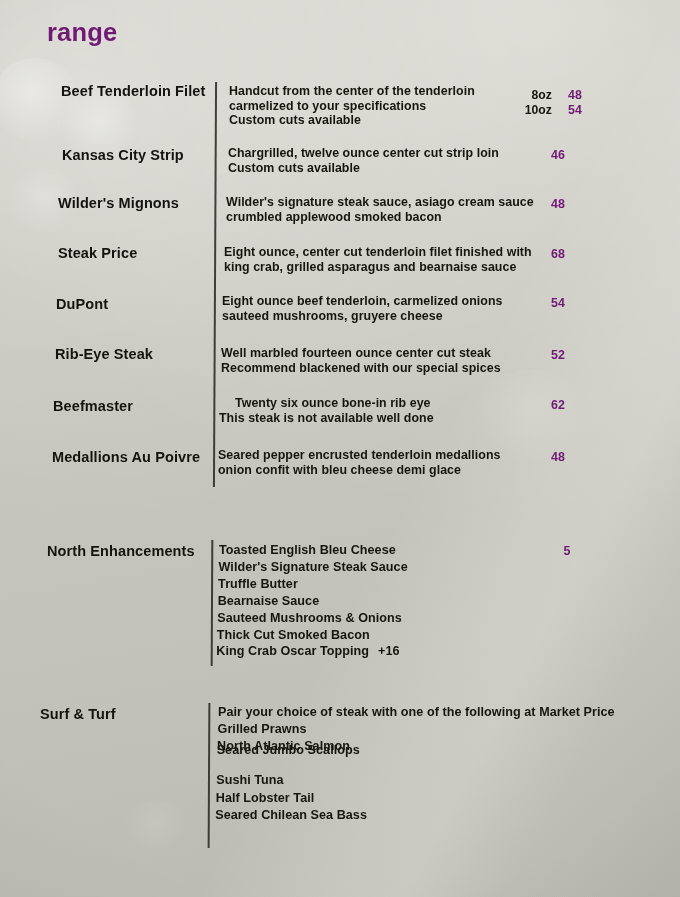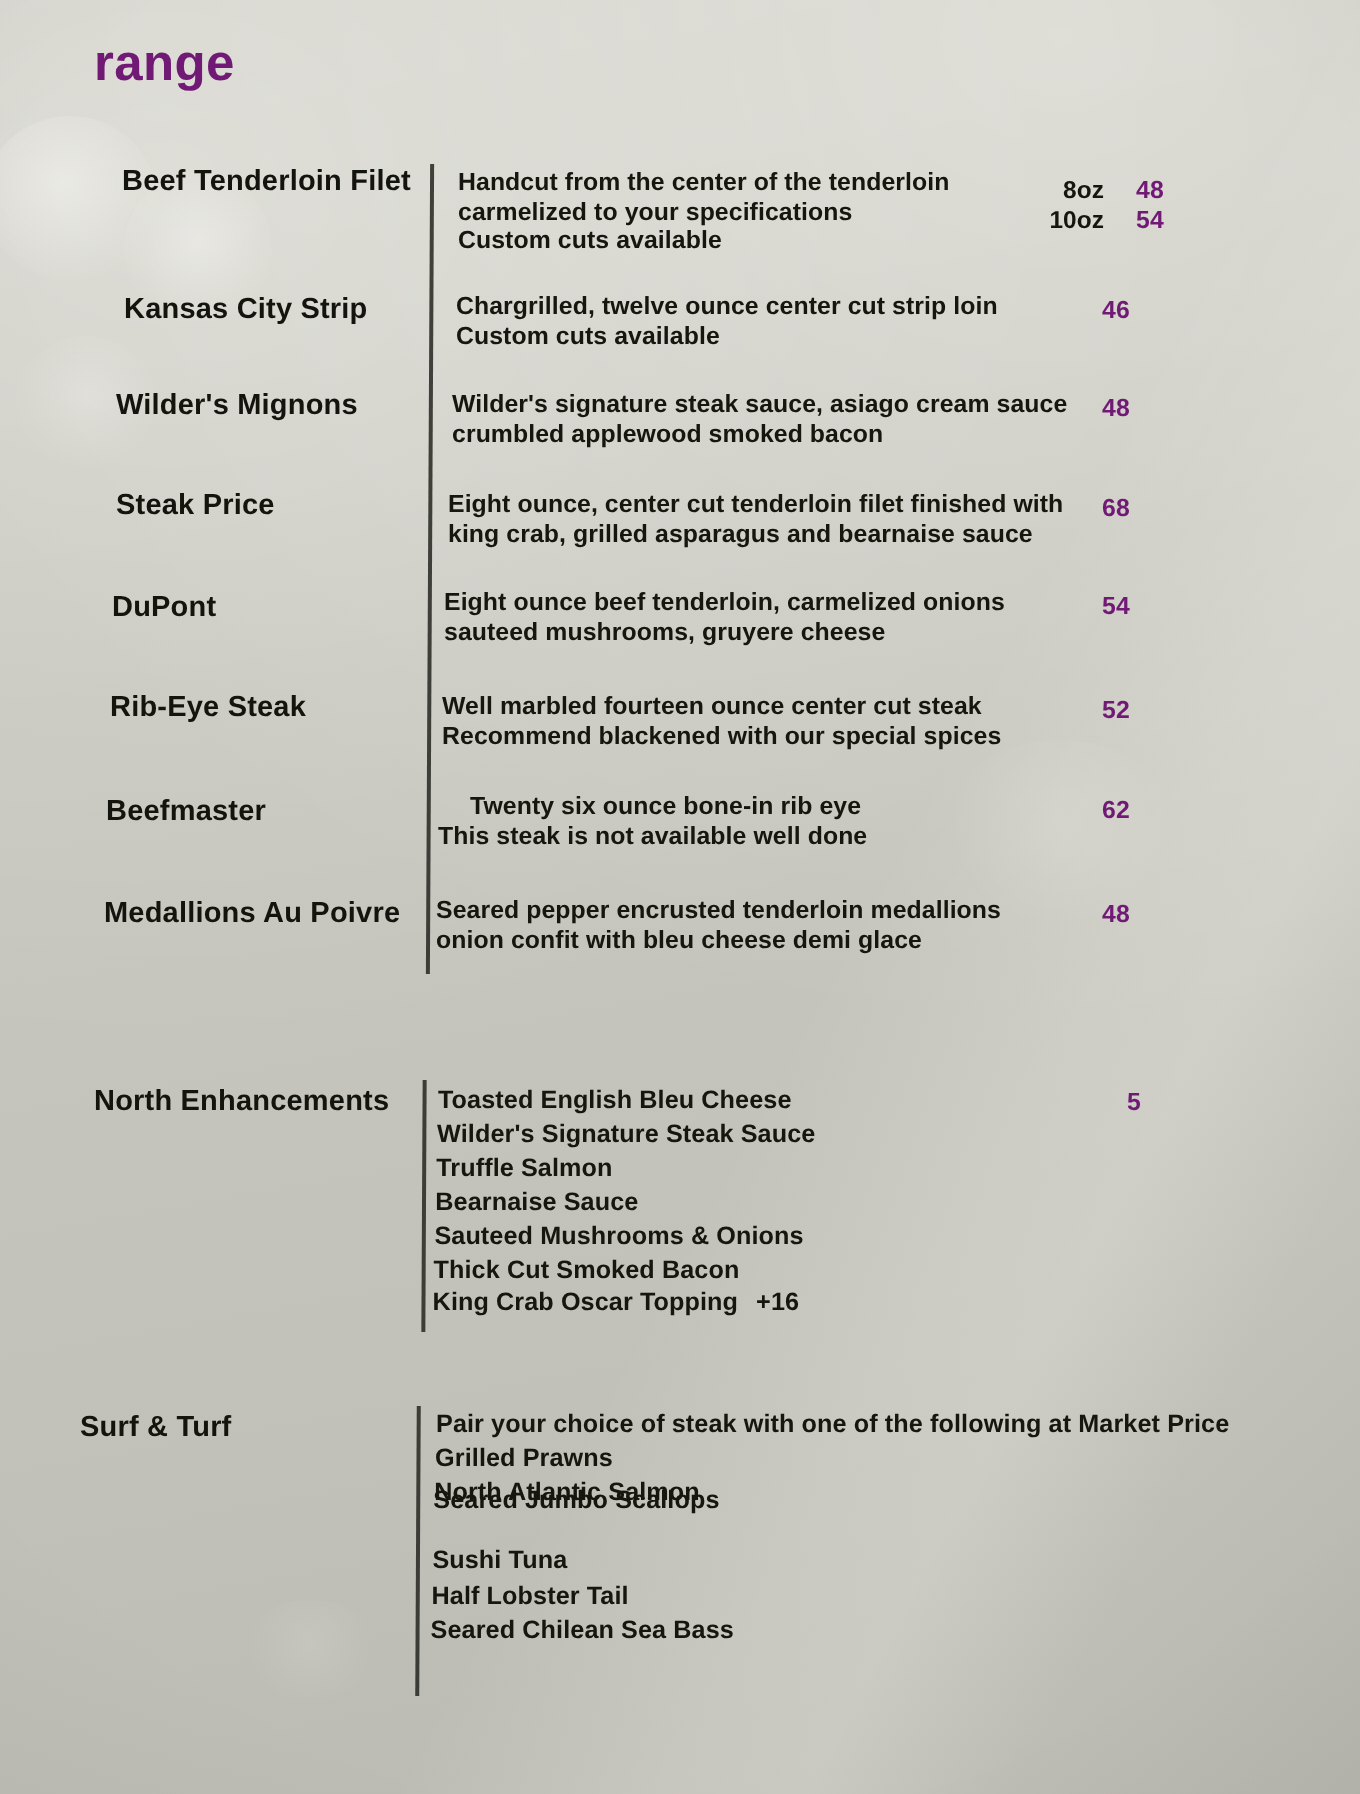--- a/index.html
+++ b/index.html
@@ -229,21 +229,21 @@
           <div class="desc" style="left: 218px; top: 462.6px;">onion confit with bleu cheese demi glace</div>
           <div class="price" style="left: 543px; width: 30px; top: 450px;">48</div>
         </div>
       </div>
 
     <div id="enhancements-block">
         <div class="section-name" style="left: 47px; top: 543px;">North Enhancements</div>
         <div class="price" style="left: 552px; width: 30px; top: 544px;">5</div>
         <div class="list-line" style="left: 219px; top: 543px;"><span>Toasted English Bleu Cheese</span></div>
         <div class="list-line" style="left: 218.55px; top: 559.9px;"><span>Wilder's Signature Steak Sauce</span></div>
-        <div class="list-line" style="left: 218.1px; top: 576.8px;"><span>Truffle Salmon</span></div>
+        <div class="list-line" style="left: 218.1px; top: 576.8px;"><span>Truffle Butter</span></div>
         <div class="list-line" style="left: 217.65px; top: 593.7px;"><span>Bearnaise Sauce</span></div>
         <div class="list-line" style="left: 217.2px; top: 610.6px;"><span>Sauteed Mushrooms &amp; Onions</span></div>
         <div class="list-line" style="left: 216.75px; top: 627.5px;"><span>Thick Cut Smoked Bacon</span></div>
         <div class="list-line" style="left: 216.3px; top: 644.4px;"><span>King Crab Oscar Topping</span><span class="surcharge">+16</span></div>
       </div>
 
     <div id="surf-block">
         <div class="section-name" style="left: 40px; top: 706px;">Surf &amp; Turf</div>
         <div class="list-line" style="left: 218px; top: 705px;">Pair your choice of steak with one of the following at Market Price</div>
         <div class="list-line" style="left: 217.55px; top: 722.1px;">Grilled Prawns</div>

